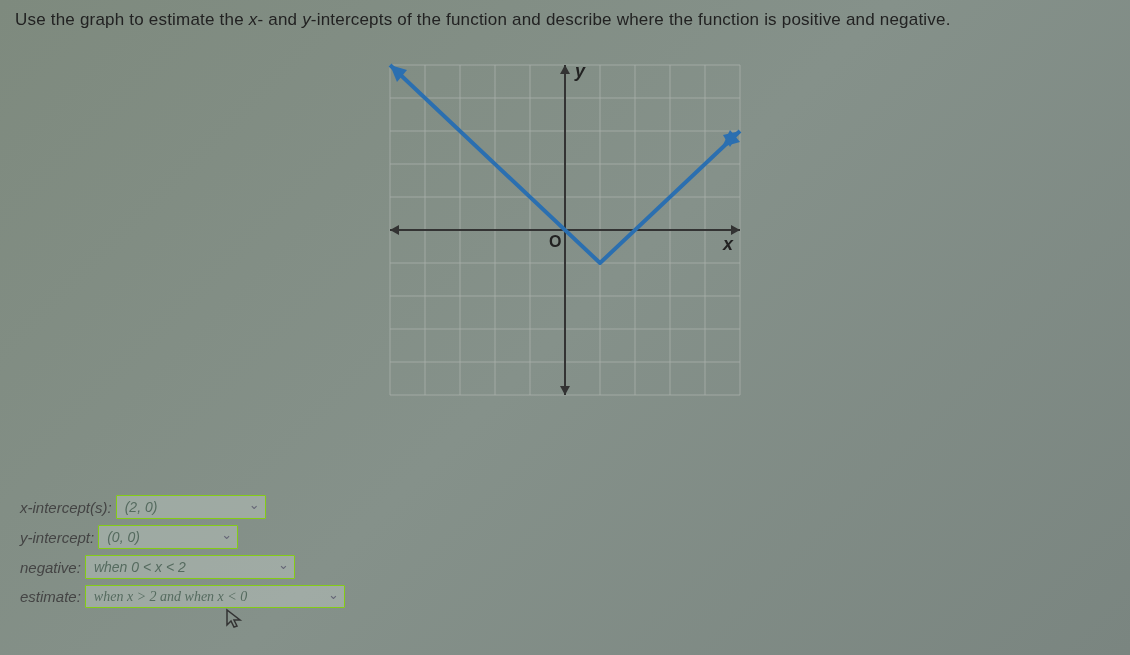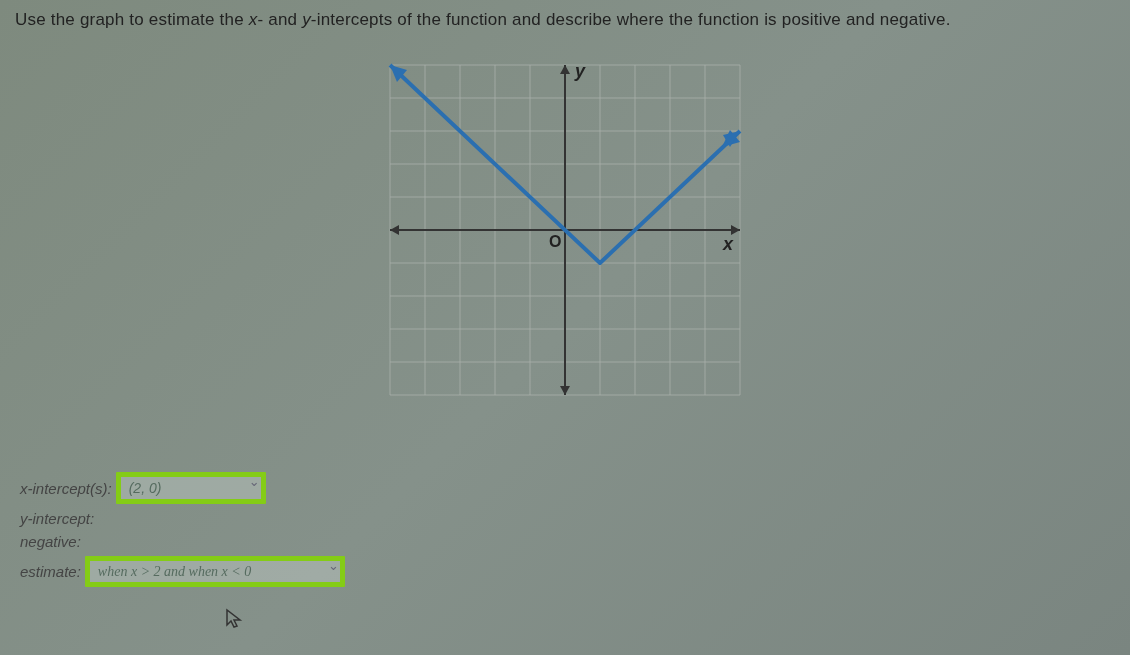--- a/index.html
+++ b/index.html
@@ -35,36 +35,36 @@
       position: relative;
       width: 380px;
       height: 350px;
     }
     .graph-svg {
       width: 380px;
       height: 350px;
     }
     .answers {
       position: absolute;
-      bottom: 62px;
+      bottom: 41px;
       left: 20px;
     }
     .answer-row {
       display: flex;
       align-items: center;
       margin-bottom: 6px;
       font-size: 15px;
     }
     .answer-label {
       color: #444;
       margin-right: 4px;
       font-style: italic;
     }
     .answer-select {
-      border: 5px solid #84cc16;
+      border: 1px solid #84cc16;
       background: rgba(200, 210, 205, 0.4);
       padding: 3px 22px 3px 8px;
       font-size: 14px;
       color: #556b5f;
       font-style: italic;
       min-width: 140px;
       position: relative;
       appearance: none;
       -webkit-appearance: none;
       cursor: pointer;
@@ -158,23 +158,33 @@
   <div class="answer-row">
     <span class="answer-label">x-intercept(s):</span>
     <span class="select-wrapper">
       <select class="answer-select" style="min-width: 150px;">
         <option>(2, 0)</option>
       </select>
     </span>
   </div>
   <div class="answer-row">
     <span class="answer-label">y-intercept:</span>
+    <span class="select-wrapper">
+      <select class="answer-select" style="min-width: 140px;">
+        <option>(0, 0)</option>
+      </select>
+    </span>
   </div>
   <div class="answer-row">
     <span class="answer-label">negative:</span>
+    <span class="select-wrapper">
+      <select class="answer-select" style="min-width: 210px;">
+        <option>when 0 &lt; x &lt; 2</option>
+      </select>
+    </span>
   </div>
   <div class="answer-row">
     <span class="answer-label">estimate:</span>
     <span class="select-wrapper">
       <select class="answer-select" style="min-width: 260px; font-family: Liberation Serif, serif;">
         <option>when x &gt; 2 and when x &lt; 0</option>
       </select>
     </span>
   </div>
 </div>

